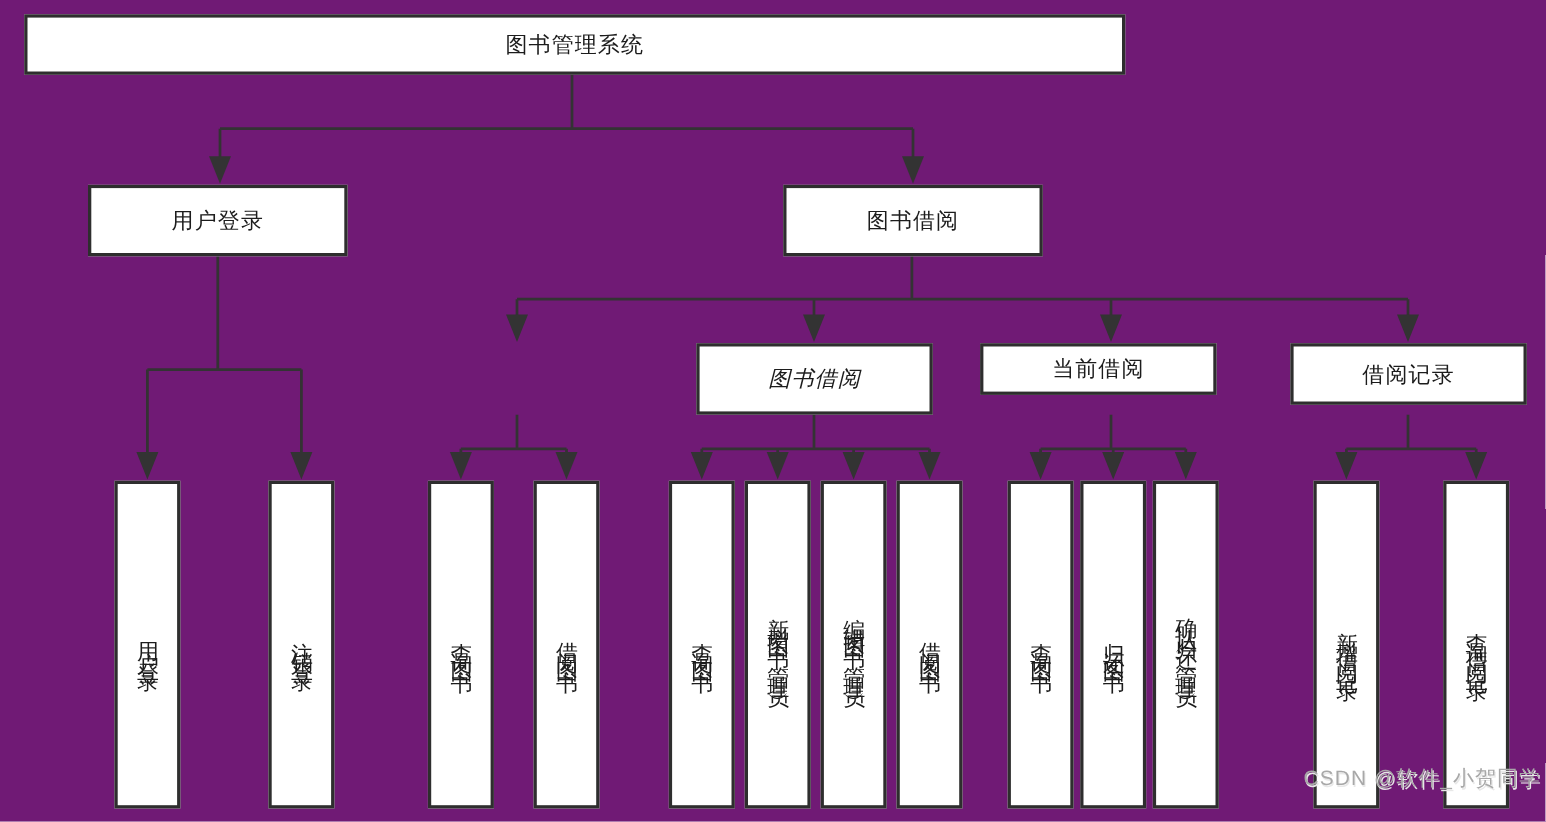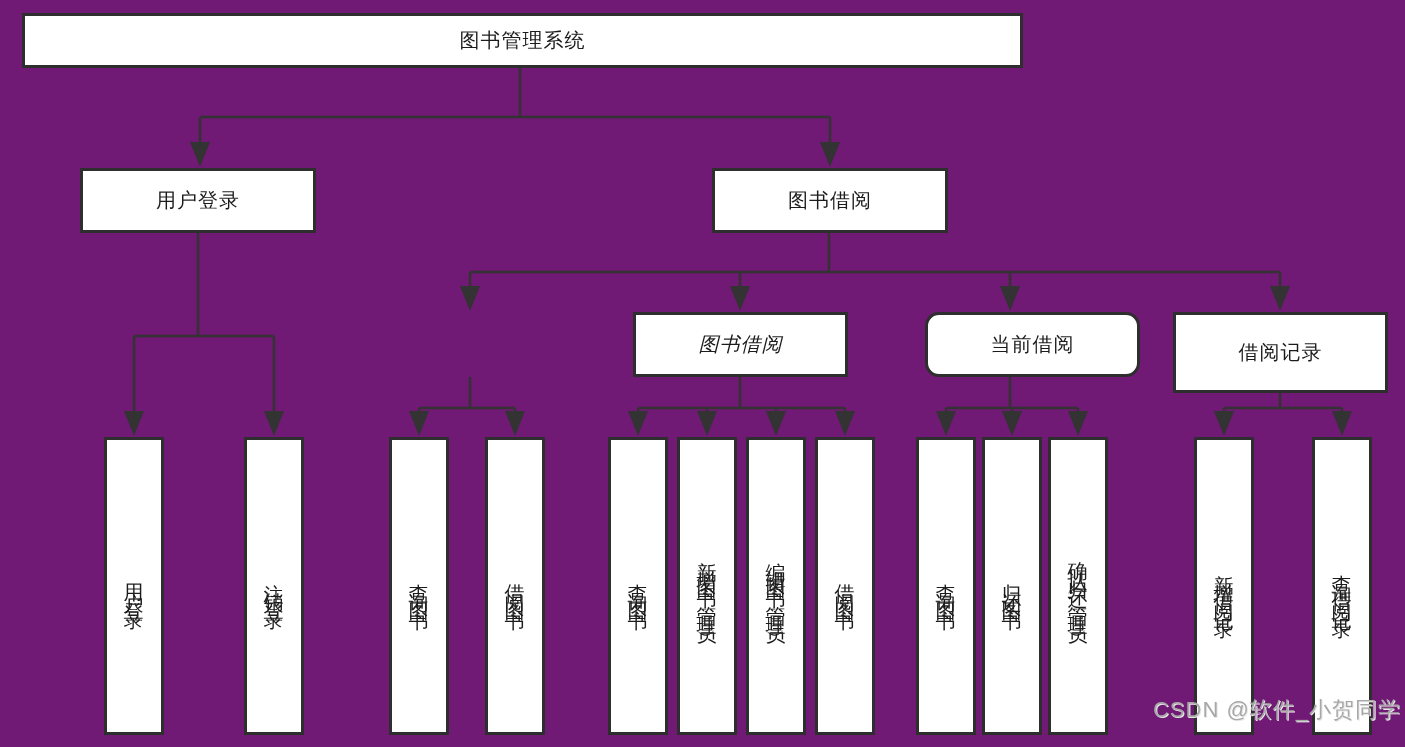--- a/index.html
+++ b/index.html
@@ -43,21 +43,21 @@
     font-size: 20px;
     letter-spacing: 9px;
     line-height: 1;
   }
   .vnode span { display: inline-block; }
   .watermark {
     position: absolute;
     right: 4px;
     top: 695px;
     z-index: 3;
-    font-size: 22px;
+    font-size: 19px;
     color: #a8a8a8;
     letter-spacing: 1px;
     text-shadow: 1px 1px 0 #e8e8e8;
     white-space: nowrap;
   }
 </style>
 </head>
 <body>
 
 <div class="canvas">
@@ -115,24 +115,24 @@
   <div class="node hnode" style="left:80px; top:168px; width:236px; height:65px;">
     <span>用户登录</span>
   </div>
   <div class="node hnode" style="left:712px; top:168px; width:236px; height:65px;">
     <span>图书借阅</span>
   </div>
 
   <div class="node hnode" style="left:633px; top:312px; width:215px; height:65px;font-style:italic;">
     <span>图书借阅</span>
   </div>
-  <div class="node hnode" style="left:925px; top:312px; width:215px; height:65px;border-radius:14px;">
+  <div class="node hnode" style="left:891px; top:312px; width:215px; height:47px;">
     <span>当前借阅</span>
   </div>
-  <div class="node hnode" style="left:1173px; top:312px; width:215px; height:81px;font-family:Liberation Serif, serif;">
+  <div class="node hnode" style="left:1173px; top:312px; width:215px; height:56px;font-family:Liberation Serif, serif;">
     <span>借阅记录</span>
   </div>
 
   <div class="node vnode" style="left:104px;">
     <span>用户登录</span>
   </div>
   <div class="node vnode" style="left:244px;">
     <span>注销登录</span>
   </div>
 

